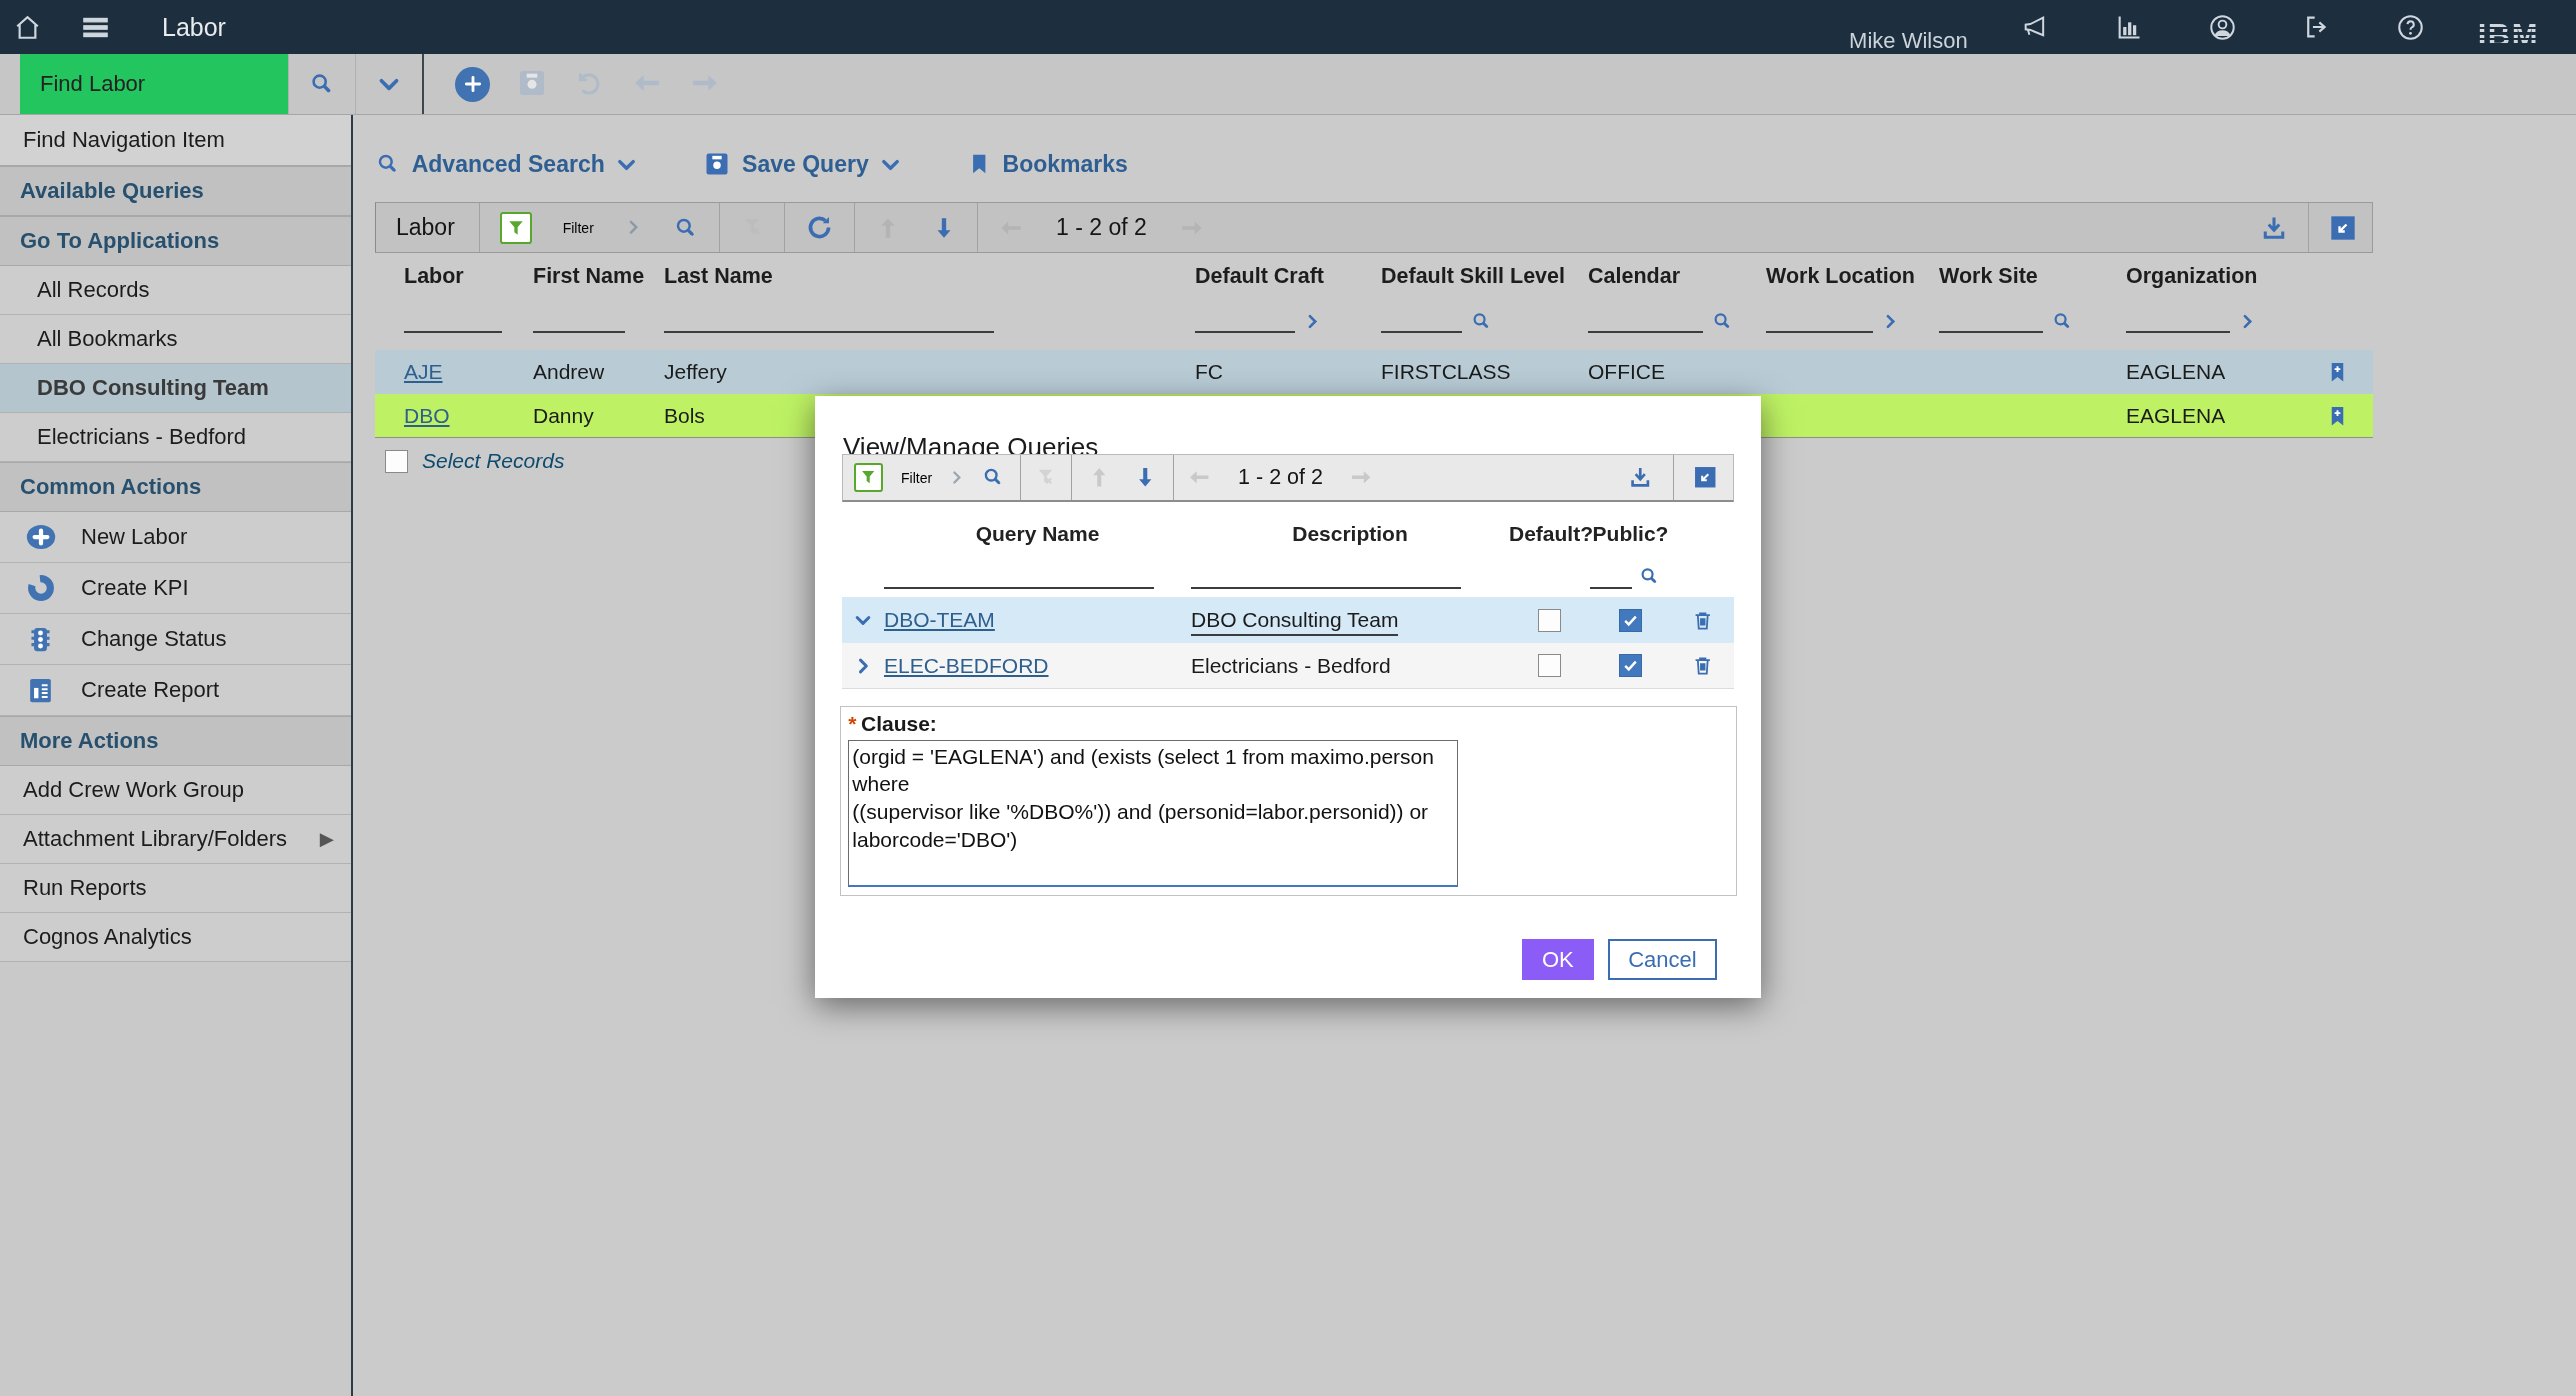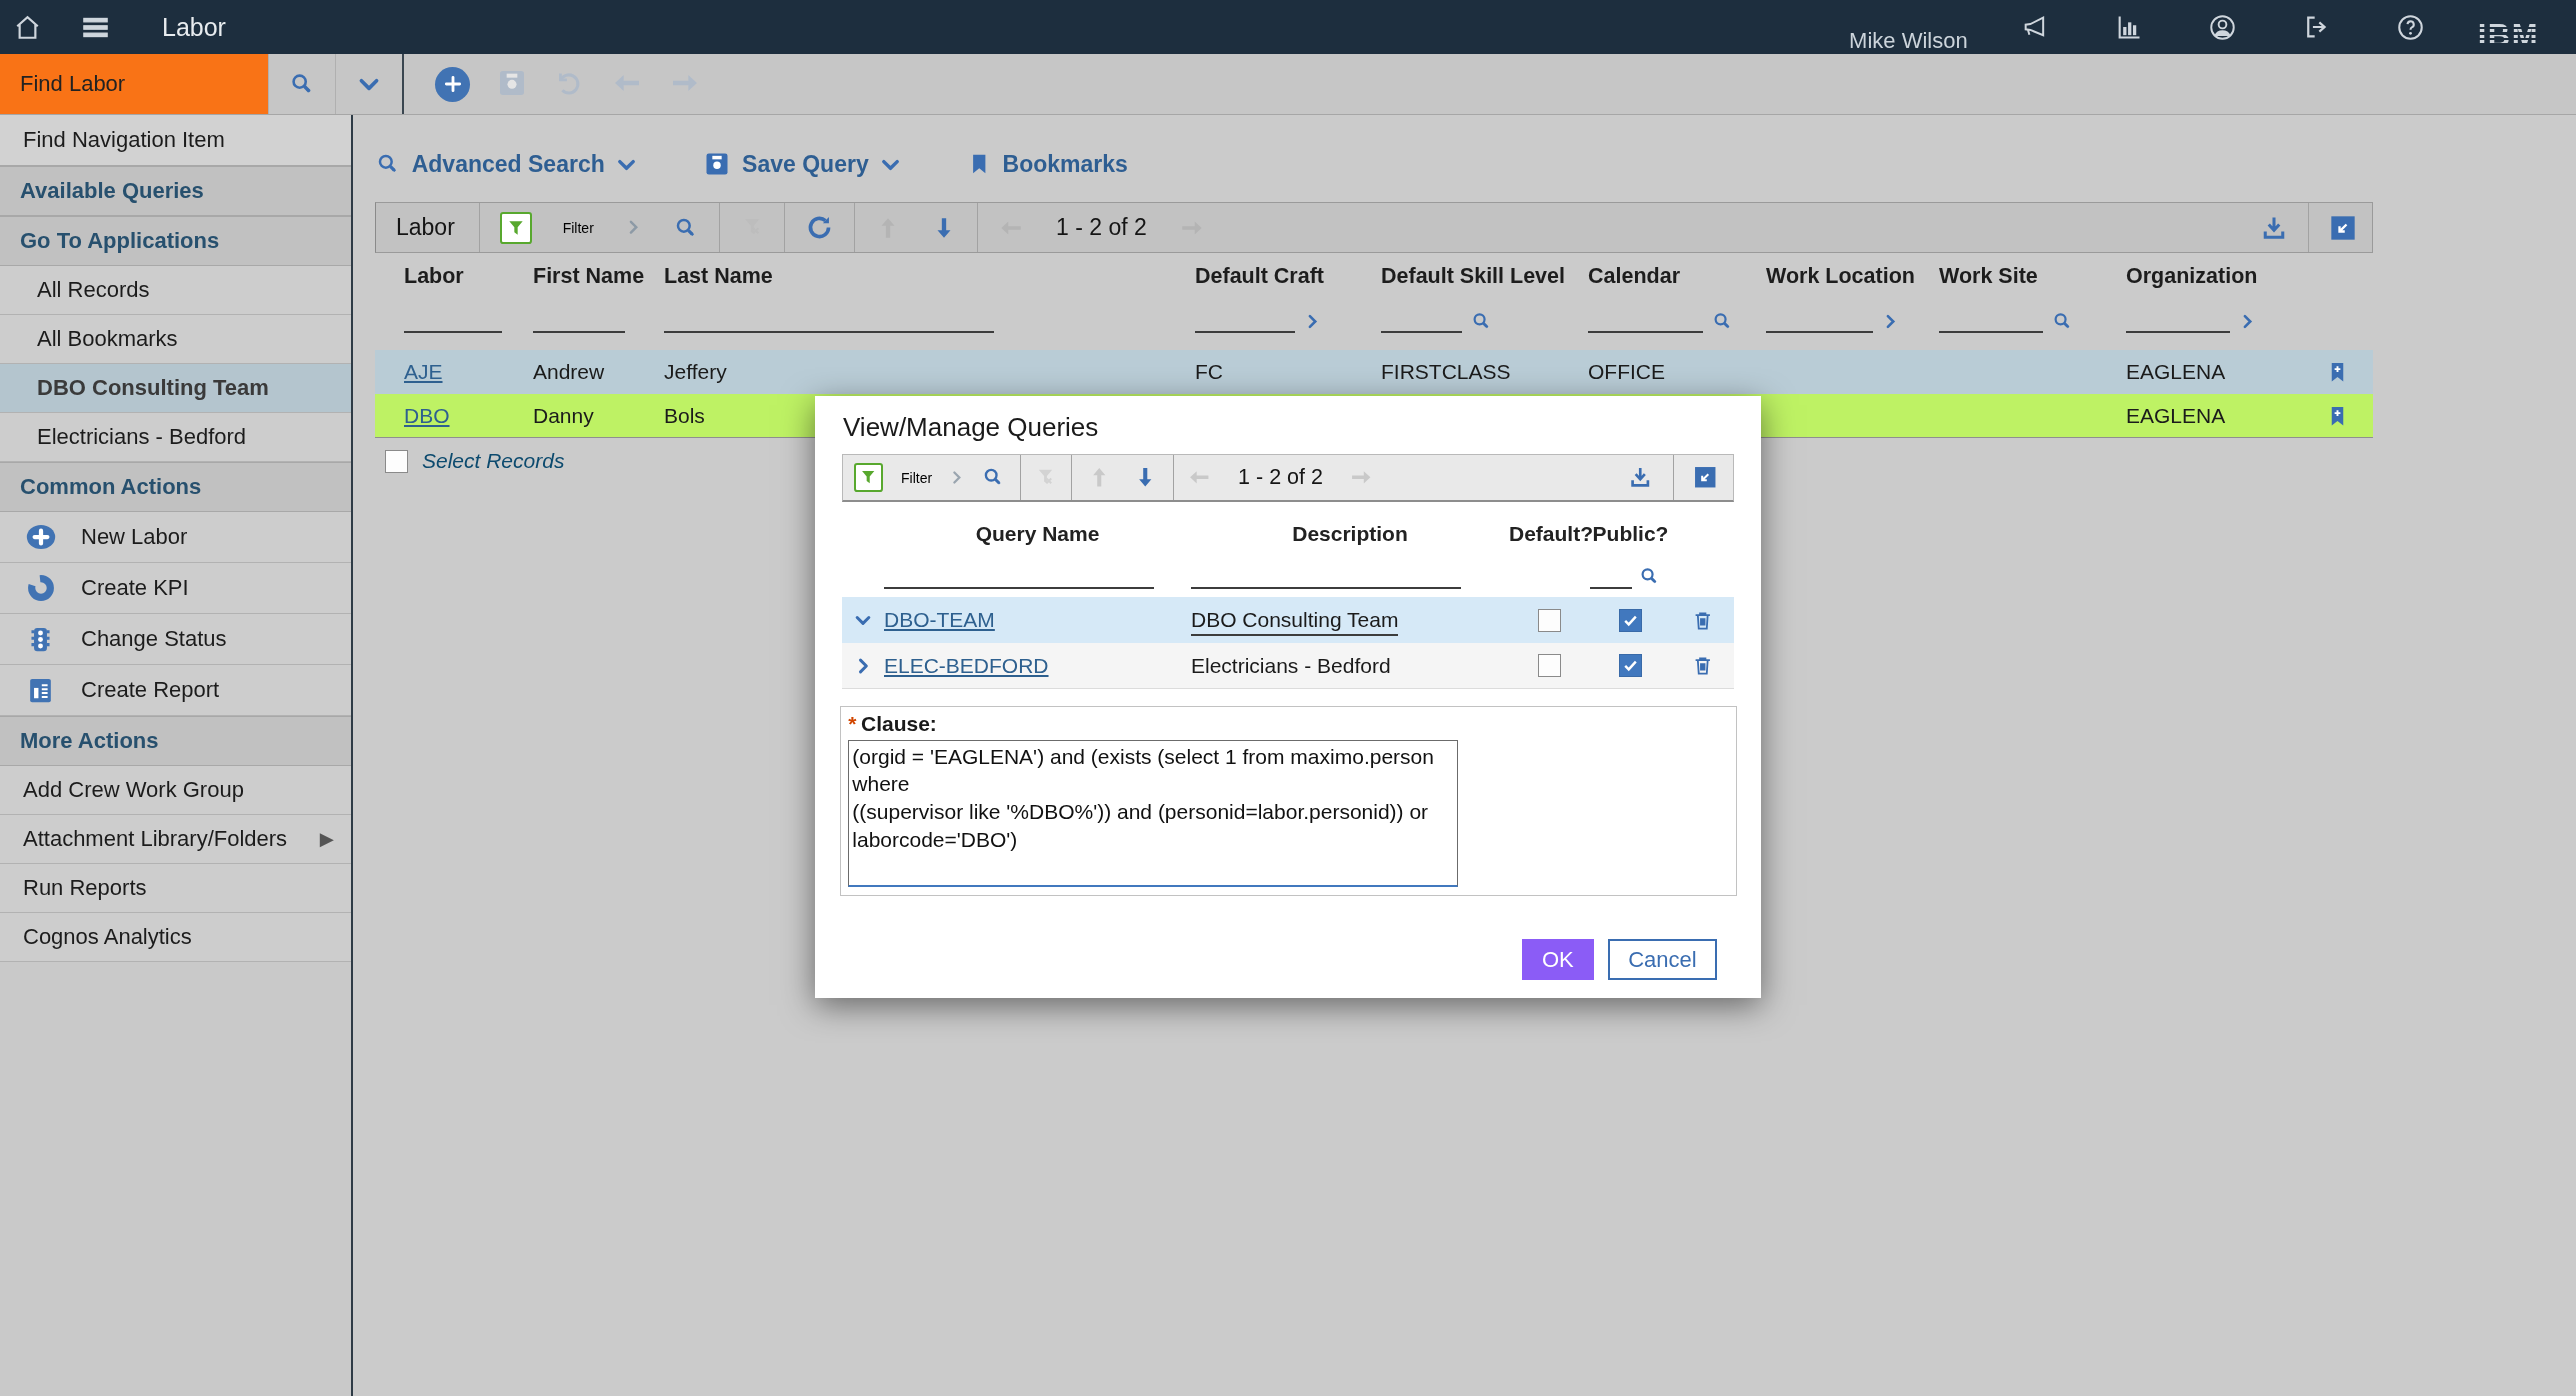--- a/index.html
+++ b/index.html
@@ -14,22 +14,22 @@
   .app-title { font-size:25px; color:#e8ecef; margin-left:40px; font-weight:400; }
   .topbar-right { margin-left:auto; display:flex; align-items:flex-end; gap:40px; padding-right:37px; }
   .username { font-size:22px; color:#ccd4db; }
   .ibm-logo { font-size:31px; font-weight:800; letter-spacing:1.5px; color:#cfd6dd;
     background:repeating-linear-gradient(0deg,#cfd6dd 0 3.1px,rgba(0,0,0,0) 3.1px 5.4px);
     -webkit-background-clip:text; background-clip:text; -webkit-text-fill-color:transparent; }
 
   
   .findbar { position:absolute; left:0; top:54px; width:2576px; height:61px; background:#c6c6c6;
     border-bottom:0.8px solid #a6a6a6; display:flex; align-items:stretch; }
-  .find-input { width:268px; background:#f97316; display:flex; align-items:center; padding-left:20px;
-    font-size:22px; color:#222; }
+  .find-input { width:268px; background:#22c55e; display:flex; align-items:center; padding-left:20px;
+    font-size:22px; color:#222;margin-left:20px; }
   .fb-btn { width:67px; display:flex; align-items:center; justify-content:center; border-left:0.8px solid #b0b0b0; cursor:pointer; }
   .fb-divider { width:2.3px; background:#3a4650; }
   .fb-icons { display:flex; align-items:center; gap:26px; padding-left:31px; }
   .icon-disabled { opacity:.55; }
 
   
   .sidebar { position:absolute; left:0; top:115px; width:353px; bottom:0; background:#c9c9c9;
     border-right:2.3px solid #2e3b46; font-size:22px; color:#1c1c1c; }
   .sb-item { height:49px; display:flex; align-items:center; padding-left:37px; background:#cdcdcd;
     border-bottom:0.8px solid #b2b2b2; cursor:pointer; }
@@ -75,21 +75,21 @@
 
   .cb { width:23px; height:23px; background:#fdfdfd; border:1.5px solid #8a8a8a;
     display:inline-flex; align-items:center; justify-content:center; cursor:pointer; }
   .cb svg { display:none; }
   .cb.checked { background:#4178be; border-color:#396aa8; }
   .cb.checked svg { display:block; }
 
   
   .modal { position:absolute; left:815px; top:396px; width:946px; height:602px; background:#ffffff;
     box-shadow:0 7.7px 31px rgba(0,0,0,.5); }
-  .modal-title { position:absolute; left:28px; top:16px; font-size:26px; color:#1a1a1a; }
+  .modal-title { position:absolute; left:28px; top:36px; font-size:26px; color:#1a1a1a; }
   .modal-tbar { position:absolute; left:27px; top:58px; width:892px; height:48px; background:#e9e9e9;
     border:0.8px solid #b9b9b9; border-bottom:2.3px solid #8d8d8d; }
   .mgrid { display:grid; grid-template-columns:42px 307px 318px 81px 81px 64px; }
   .mhead { position:absolute; left:27px; top:115px; width:892px;text-align:center; }
   .mhlabel { font-size:21px; font-weight:600; color:#222; padding-top:10.7px; }
   .mfilter-row { position:absolute; left:27px; top:153px; width:892px; height:46px; }
   .mrow { position:absolute; left:27px; width:892px; height:46px; align-items:center; font-size:21px; color:#1b1b1b; }
   .mrow1 { top:201px; background:#d6e9f7; }
   .mrow2 { top:247px; background:#f5f5f5; border-bottom:0.8px solid #dcdcdc; }
   .desc-input { border-bottom:2.3px solid #3c3c3c; width:301px; padding-bottom:3.1px; }

